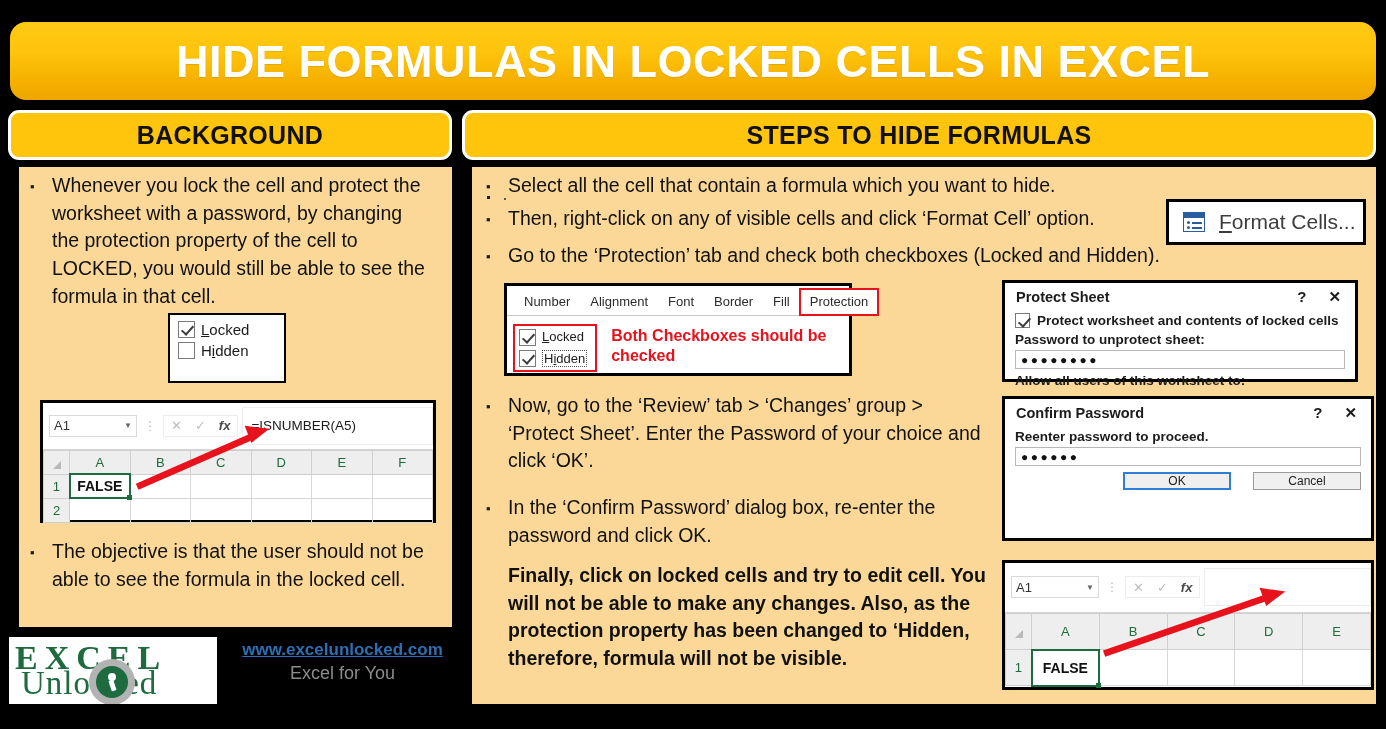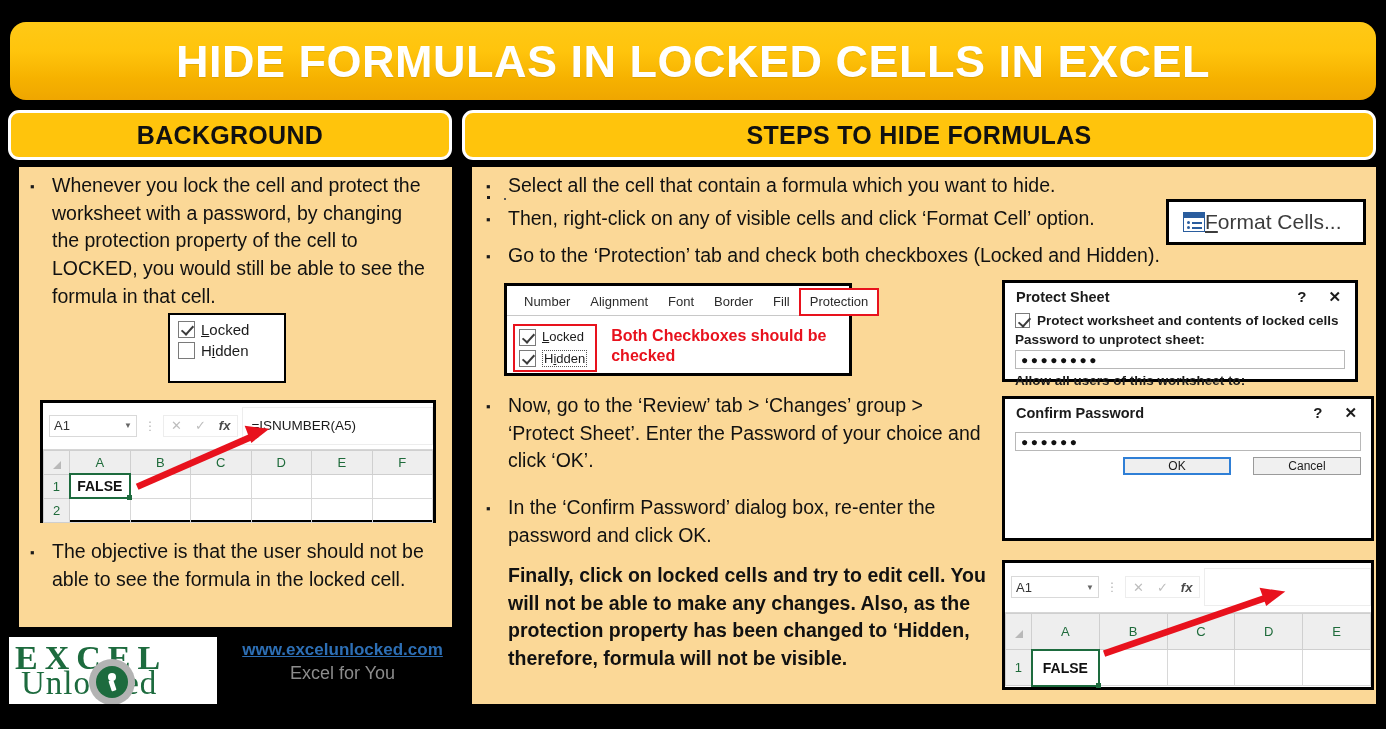--- a/index.html
+++ b/index.html
@@ -206,21 +206,21 @@
 
   .arrow-svg { position: absolute; left: 0; top: 0; width: 100%; height: 100%; pointer-events: none; }
 
   
   #fmt-btn {
     position: absolute;
     left: 1166px; top: 199px;
     width: 200px; height: 46px;
     background: #FFFFFF;
     border: 3px solid #000000;
-    display: flex; align-items: center; 
+    display: flex; align-items: center; gap: 14px;
     padding-left: 14px;
   }
   .fmt-icon {
     width: 22px; height: 20px;
     border: 1.5px solid #2a5d9e;
     background: #fff;
     position: relative;
     flex: 0 0 auto;
   }
   .fmt-icon::before {
@@ -622,20 +622,21 @@
   </div>
 
   <div id="confirm-dlg">
     <div class="dlg-title">
       <span>Confirm Password</span>
       <span class="sp"></span>
       <span class="q">?</span>
       <span class="x">✕</span>
     </div>
     <div class="dlg-body">
+      <div class="ps-sub" style="margin-top:0">Reenter password to proceed.</div>
       <div class="ps-input">●●●●●●</div>
       <div class="cp-btns">
         <div class="cp-btn primary">OK</div>
         <div class="cp-btn">Cancel</div>
       </div>
     </div>
   </div>
 
   <div id="br1" class="bullet-row">
     <span class="bullet-mark">▪</span>

